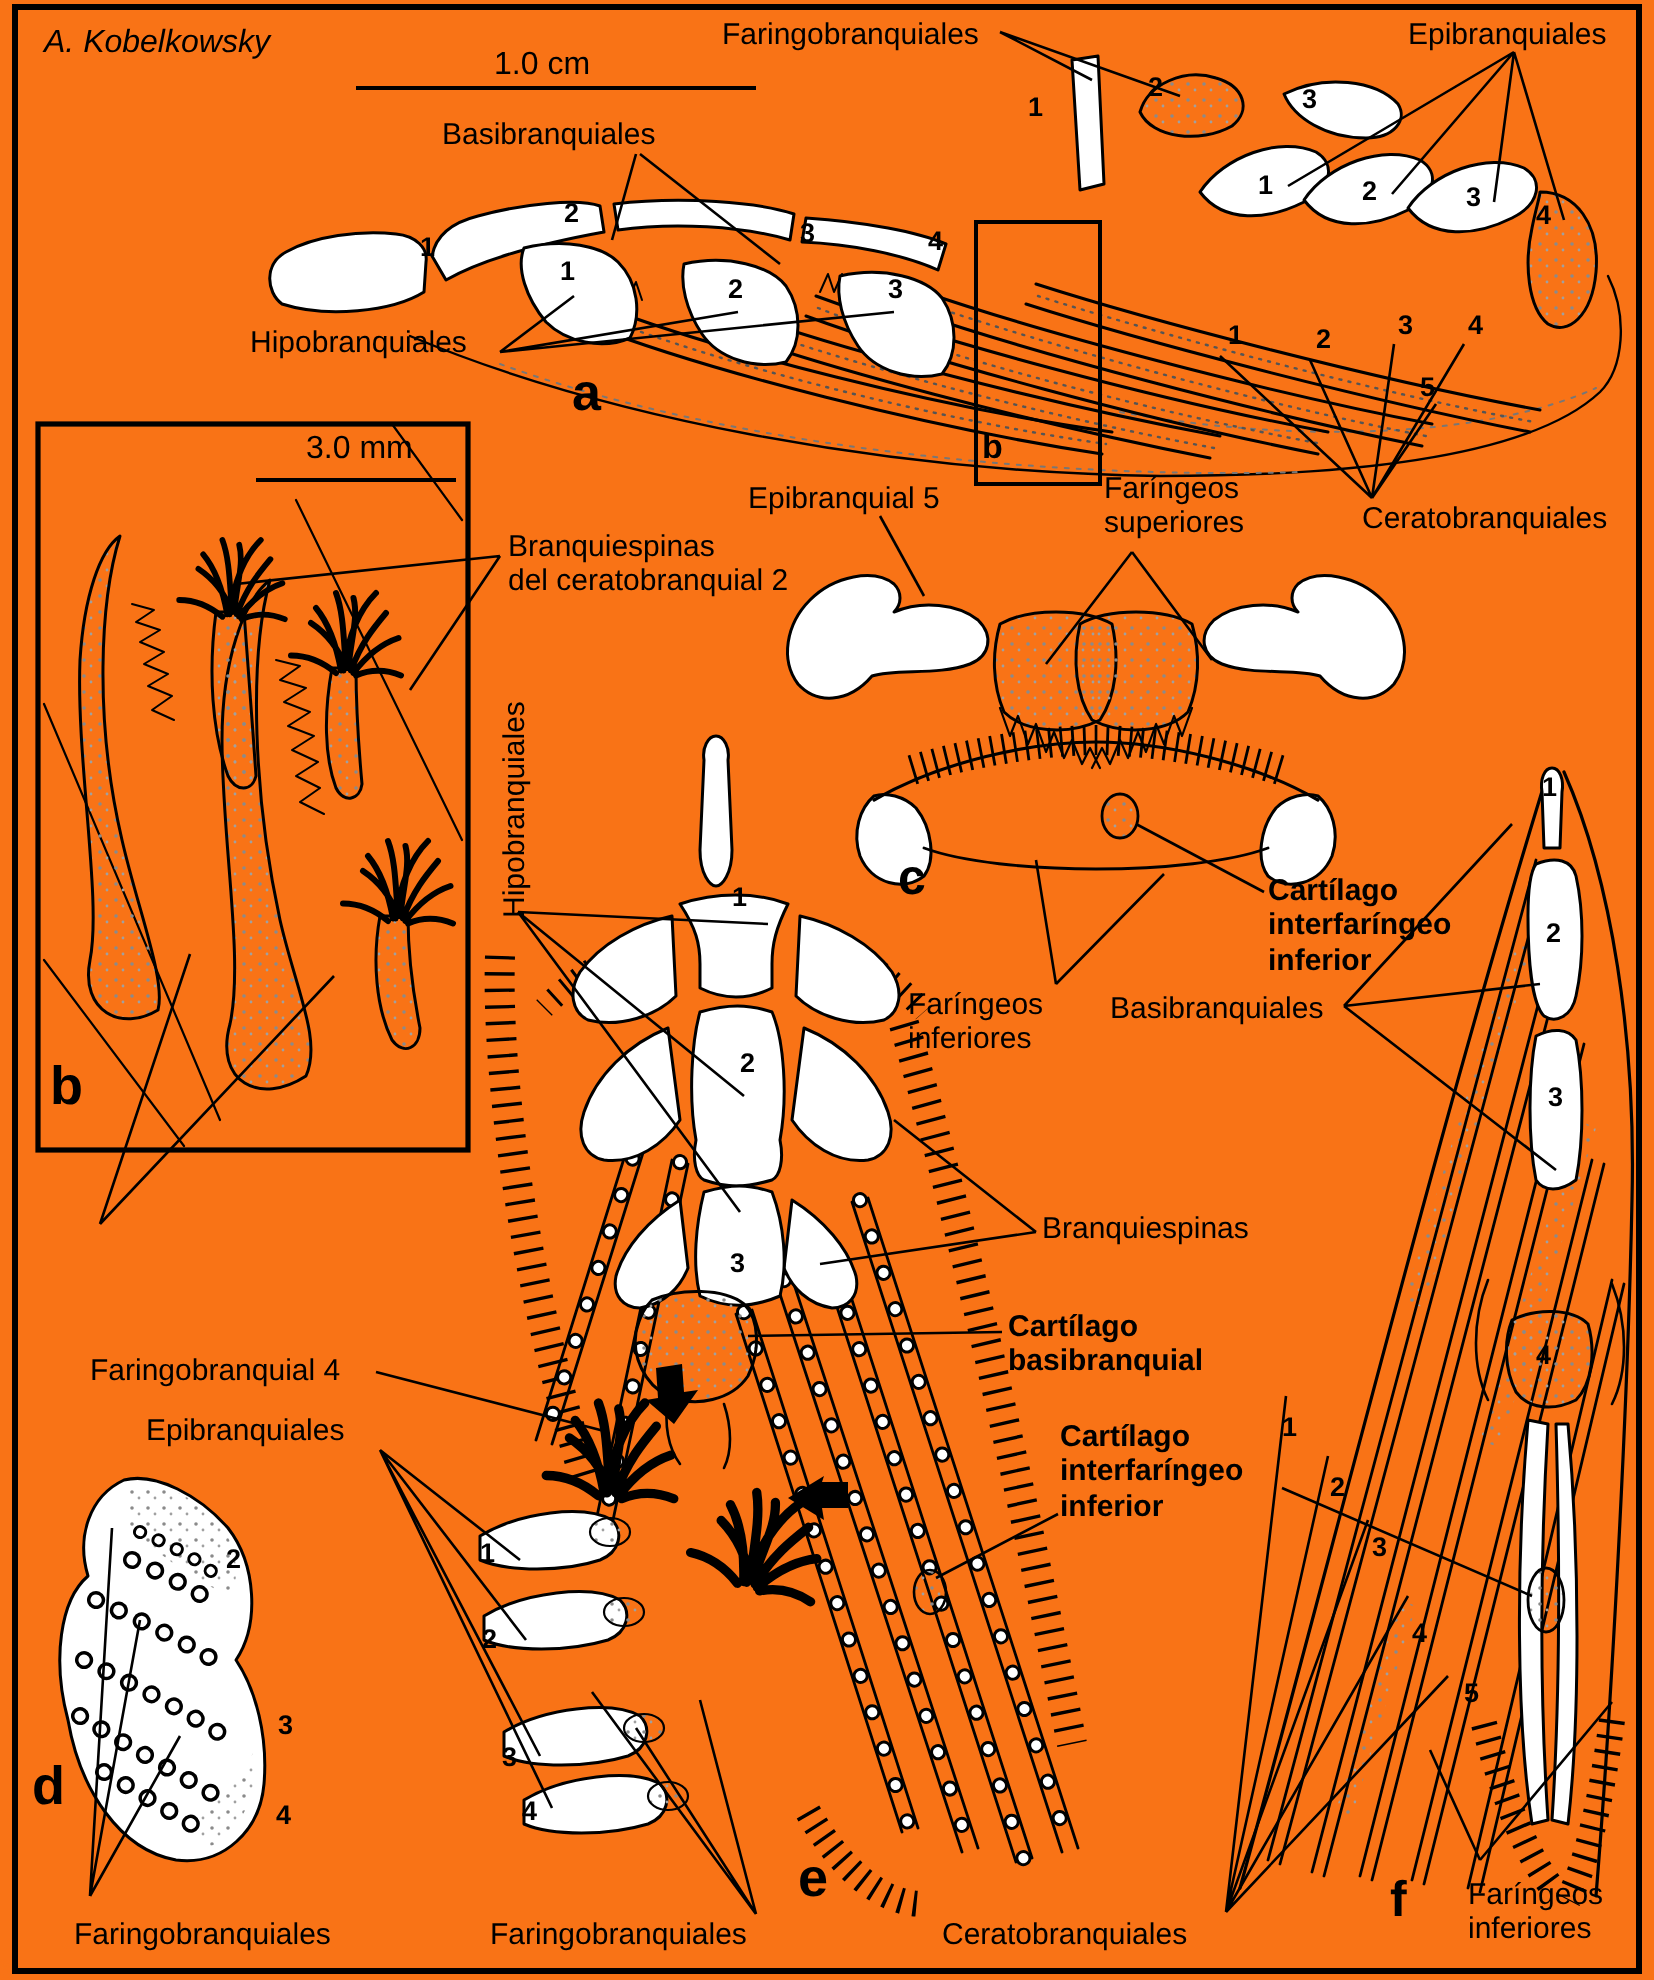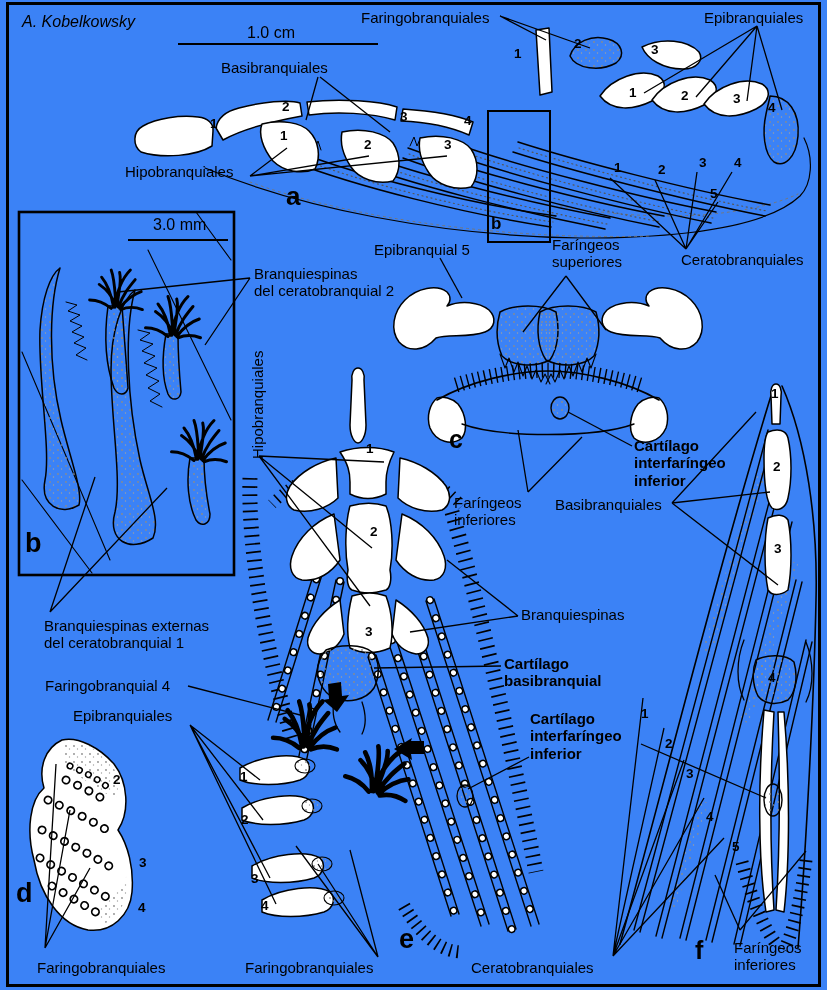--- a/index.html
+++ b/index.html
@@ -1,16 +1,16 @@
 <!DOCTYPE html>
 <html><head>
 <meta charset="utf-8">
 <style>
   html,body{margin:0;padding:0;background:#e8e8e8;}
-  #canvas{position:relative;width:827px;height:990px;background:#3b82f6;
+  #canvas{position:relative;width:827px;height:990px;background:#f97316;
           font-family:"Liberation Sans",sans-serif;color:#000;overflow:hidden;}
   .frame{position:absolute;left:6px;top:2px;width:809px;height:979px;
          border:3px solid #000;pointer-events:none;}
   #art{position:absolute;left:0;top:0;}
   .lbl{position:absolute;font-size:15px;line-height:1.16;white-space:pre-line;}
   .f16{font-size:16px;}
   .b{font-weight:bold;}
   .it{font-style:italic;}
   .pl{position:absolute;font-weight:bold;line-height:1;}
   .num{position:absolute;font-size:13.5px;font-weight:bold;line-height:1;}
@@ -210,22 +210,20 @@
 <div class="lbl" style="left:361px;top:9px;">Faringobranquiales</div>
 <div class="lbl" style="left:704px;top:9px;">Epibranquiales</div>
 <div class="lbl" style="left:221px;top:59px;">Basibranquiales</div>
 <div class="lbl" style="left:125px;top:163px;">Hipobranquiales</div>
 <div class="lbl" style="left:681px;top:251px;">Ceratobranquiales</div>
 <div class="lbl" style="left:552px;top:236px;">Faríngeos
 superiores</div>
 <div class="lbl" style="left:374px;top:241px;">Epibranquial 5</div>
 <div class="lbl" style="left:254px;top:265px;">Branquiespinas
 del ceratobranquial 2</div>
-<div class="lbl" style="left:44px;top:617px;">Branquiespinas externas
-del ceratobranquial 1</div>
 <div class="lbl b" style="left:634px;top:437px;">Cartílago
 interfaríngeo
 inferior</div>
 <div class="lbl" style="left:454px;top:494px;">Faríngeos
 inferiores</div>
 <div class="lbl" style="left:555px;top:496px;">Basibranquiales</div>
 <div class="lbl vert" style="left:249px;top:459px;">Hipobranquiales</div>
 <div class="lbl" style="left:521px;top:606px;">Branquiespinas</div>
 <div class="lbl b" style="left:504px;top:655px;">Cartílago
 basibranquial</div>

